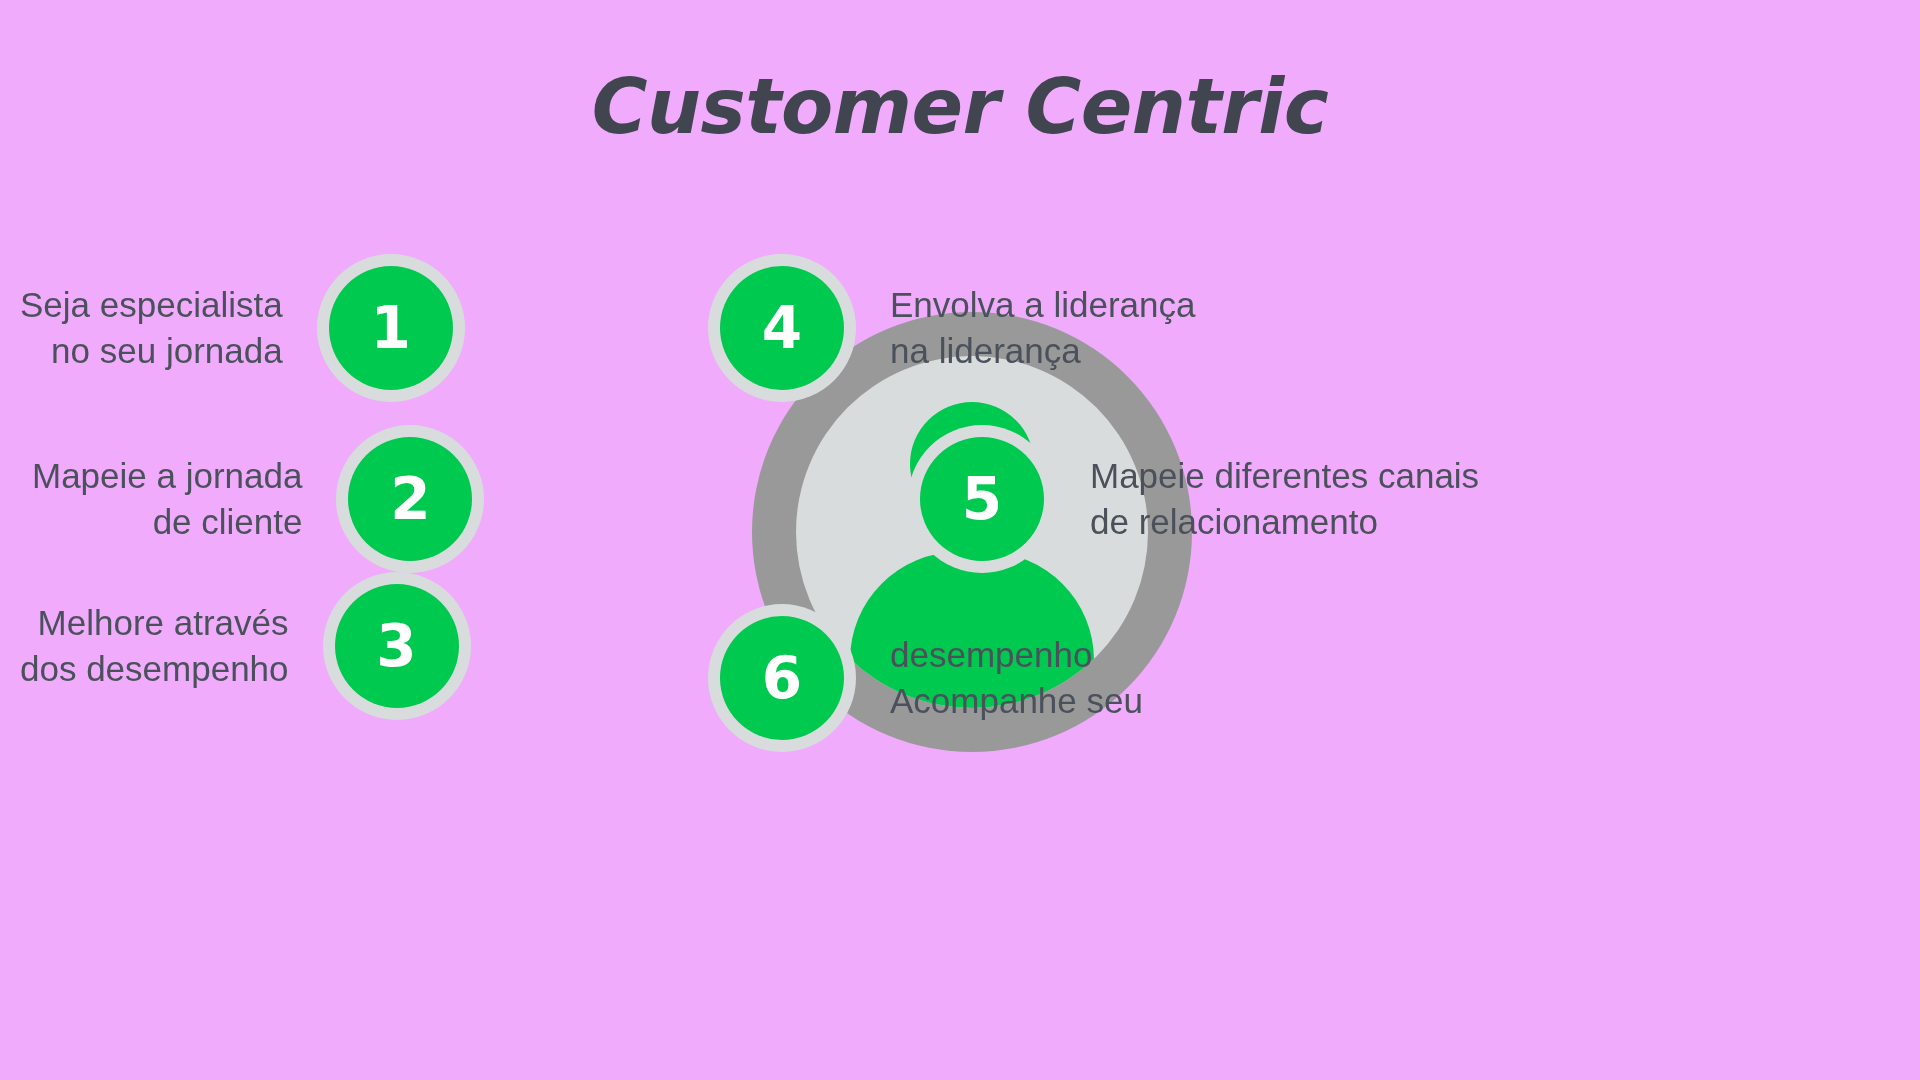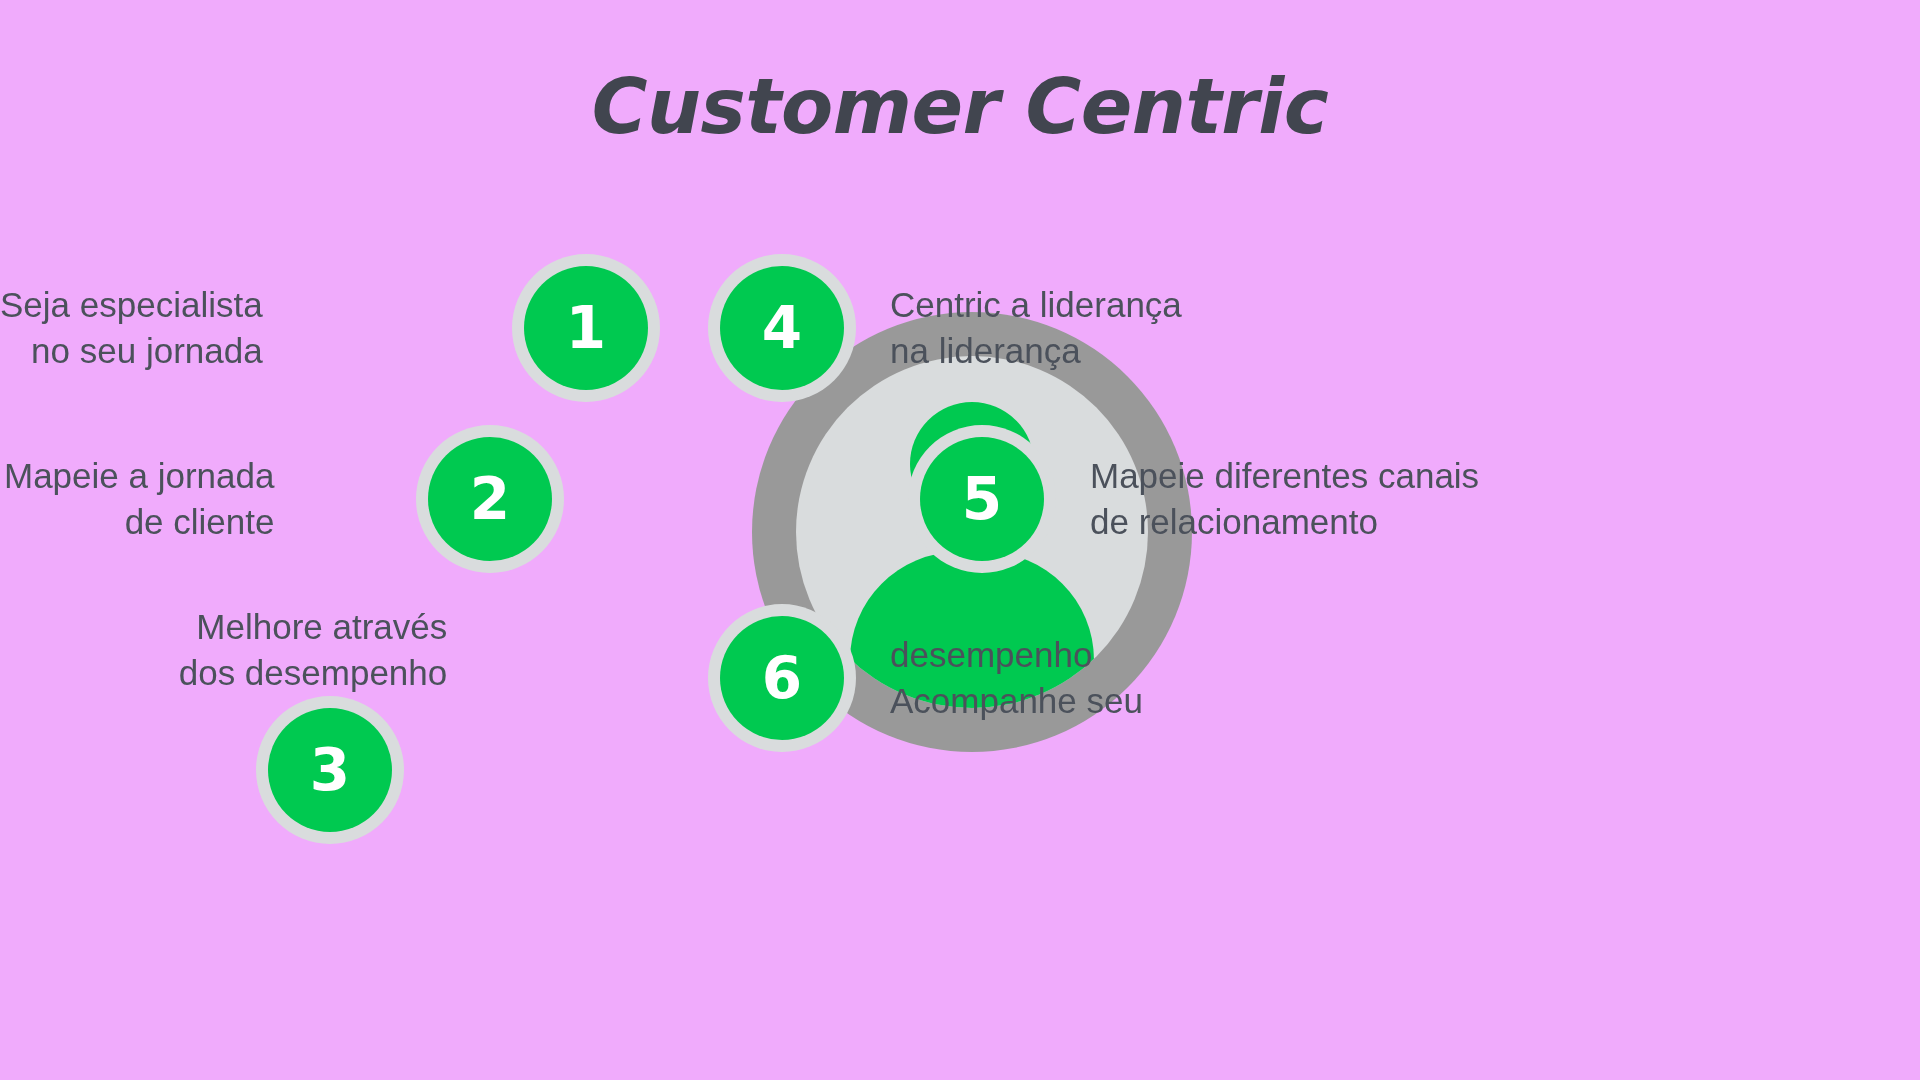--- a/index.html
+++ b/index.html
@@ -78,21 +78,21 @@
     background: #00c950;
     border-radius: 108px 108px 26px 26px;
   }
 
   
   .item {
     position: absolute;
     display: flex;
     align-items: center;
   }
-  .item.left  { flex-direction: row; justify-content: space-between; }
+  .item.left  { flex-direction: row; justify-content: flex-start; margin-left: 20px; }
   .item.right { flex-direction: row; justify-content: flex-start; }
 
   .badge {
     position: relative;
     width: 148px;
     height: 148px;
     min-width: 148px;
     border-radius: 50%;
     background: #d9dcdd;
     display: flex;
@@ -126,22 +126,22 @@
     line-height: 1.32;
     white-space: nowrap;
   }
   .item.left  .item-text { text-align: right; margin-right: 34px; }
   .item.right .item-text { text-align: left;  margin-left: 34px; }
 
   .item-text .ln { display: block; }
 
   
   #item-1 { left: 0px;   top: 254px; width: 660px; }
-  #item-2 { left: 4px;   top: 425px; width: 560px; }
-  #item-3 { left: 0px;   top: 604px; width: 660px; flex-direction: column; }
+  #item-2 { left: 12px;   top: 425px; width: 560px; }
+  #item-3 { left: 0px;   top: 572px; width: 660px; }
 
   
   #item-4 { left: 1284px; top: 254px; width: 660px; }
   #item-5 { left: 1384px; top: 425px; width: 560px; }
   #item-6 { left: 1284px; top: 604px; width: 660px; }
 
   #item-4, #item-5, #item-6 { left: auto; }
   #item-4 { right: 552px; }
   #item-5 { right: 452px; }
   #item-6 { right: 552px; }
@@ -196,21 +196,21 @@
     </div>
   </div>
 
   <div class="item right" id="item-4">
     <div class="badge">
       <div class="badge-core">
         <span class="badge-num">4</span>
       </div>
     </div>
     <div class="item-text">
-      <span class="ln">Centric a liderança</span>
+      <span class="ln">Envolva a liderança</span>
       <span class="ln">na liderança</span>
     </div>
   </div>
 
   <div class="item right" id="item-5">
     <div class="badge">
       <div class="badge-core">
         <span class="badge-num">5</span>
       </div>
     </div>

